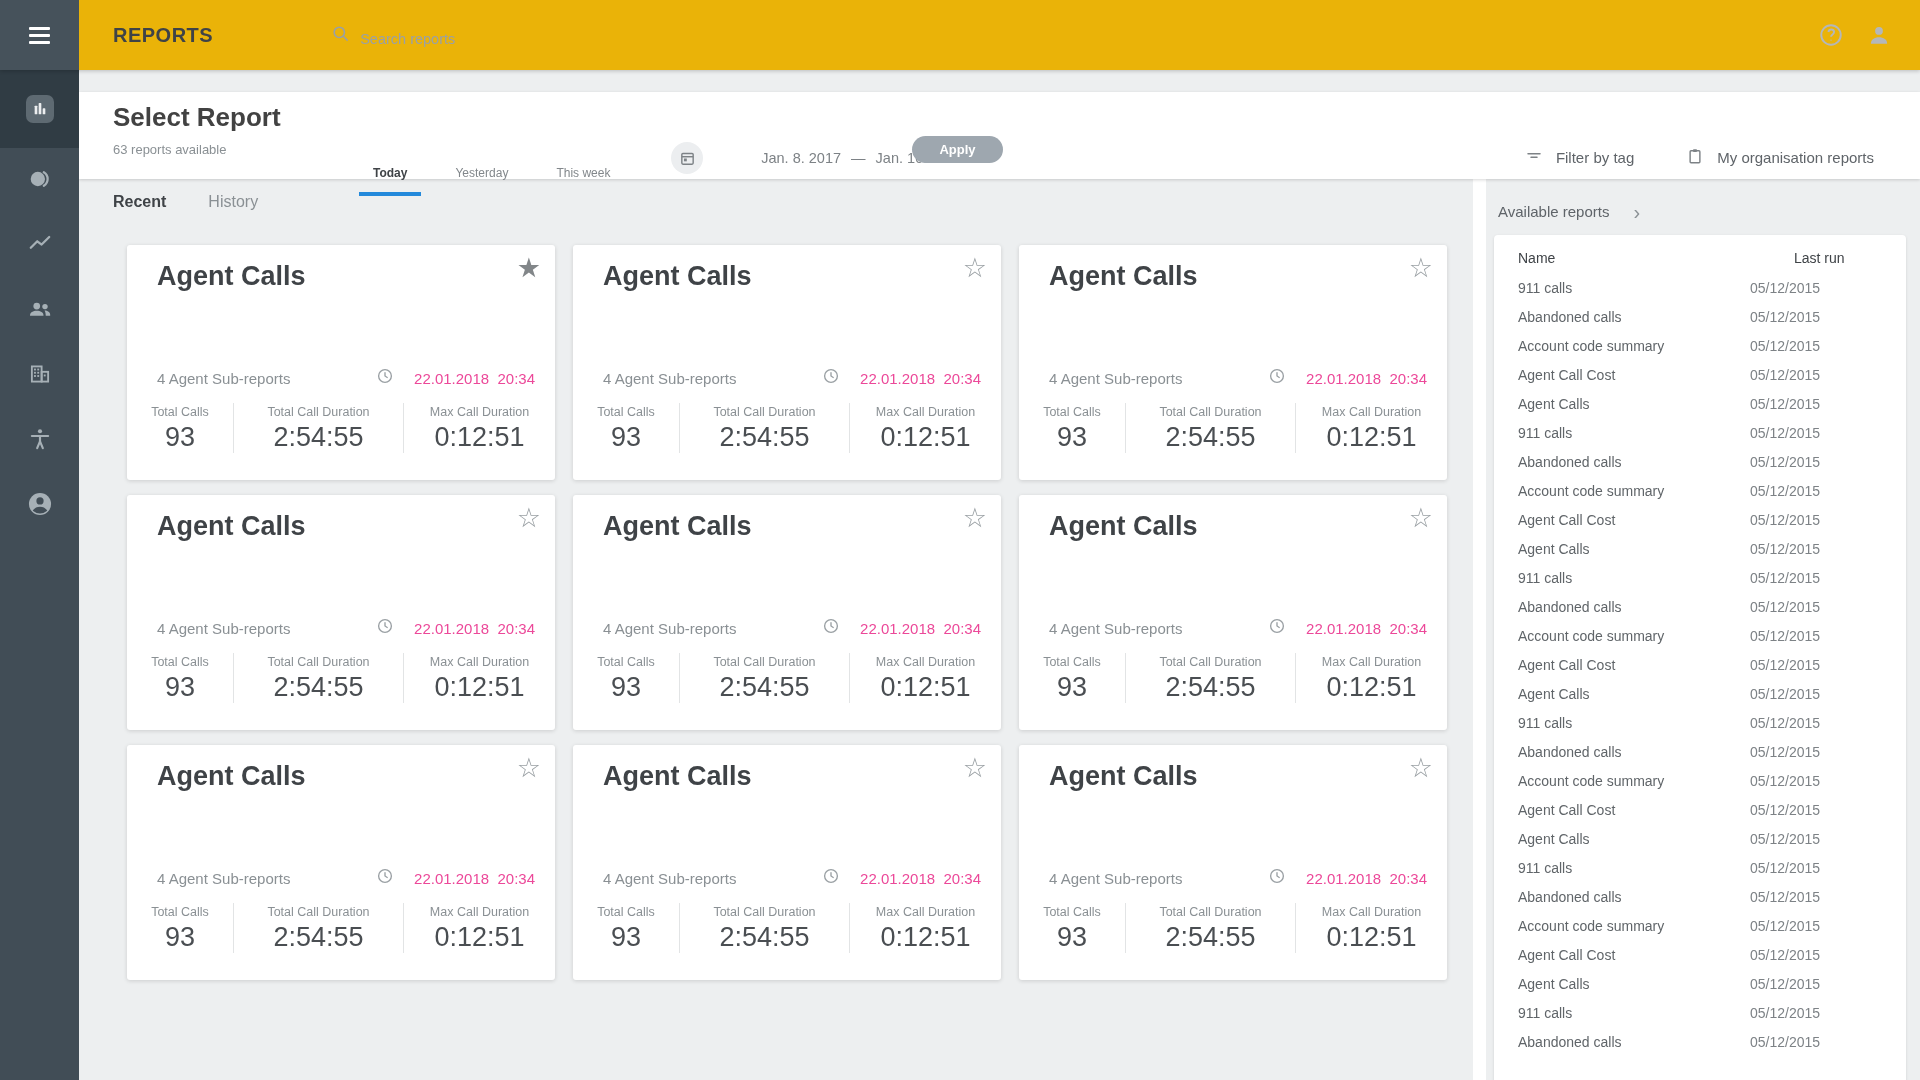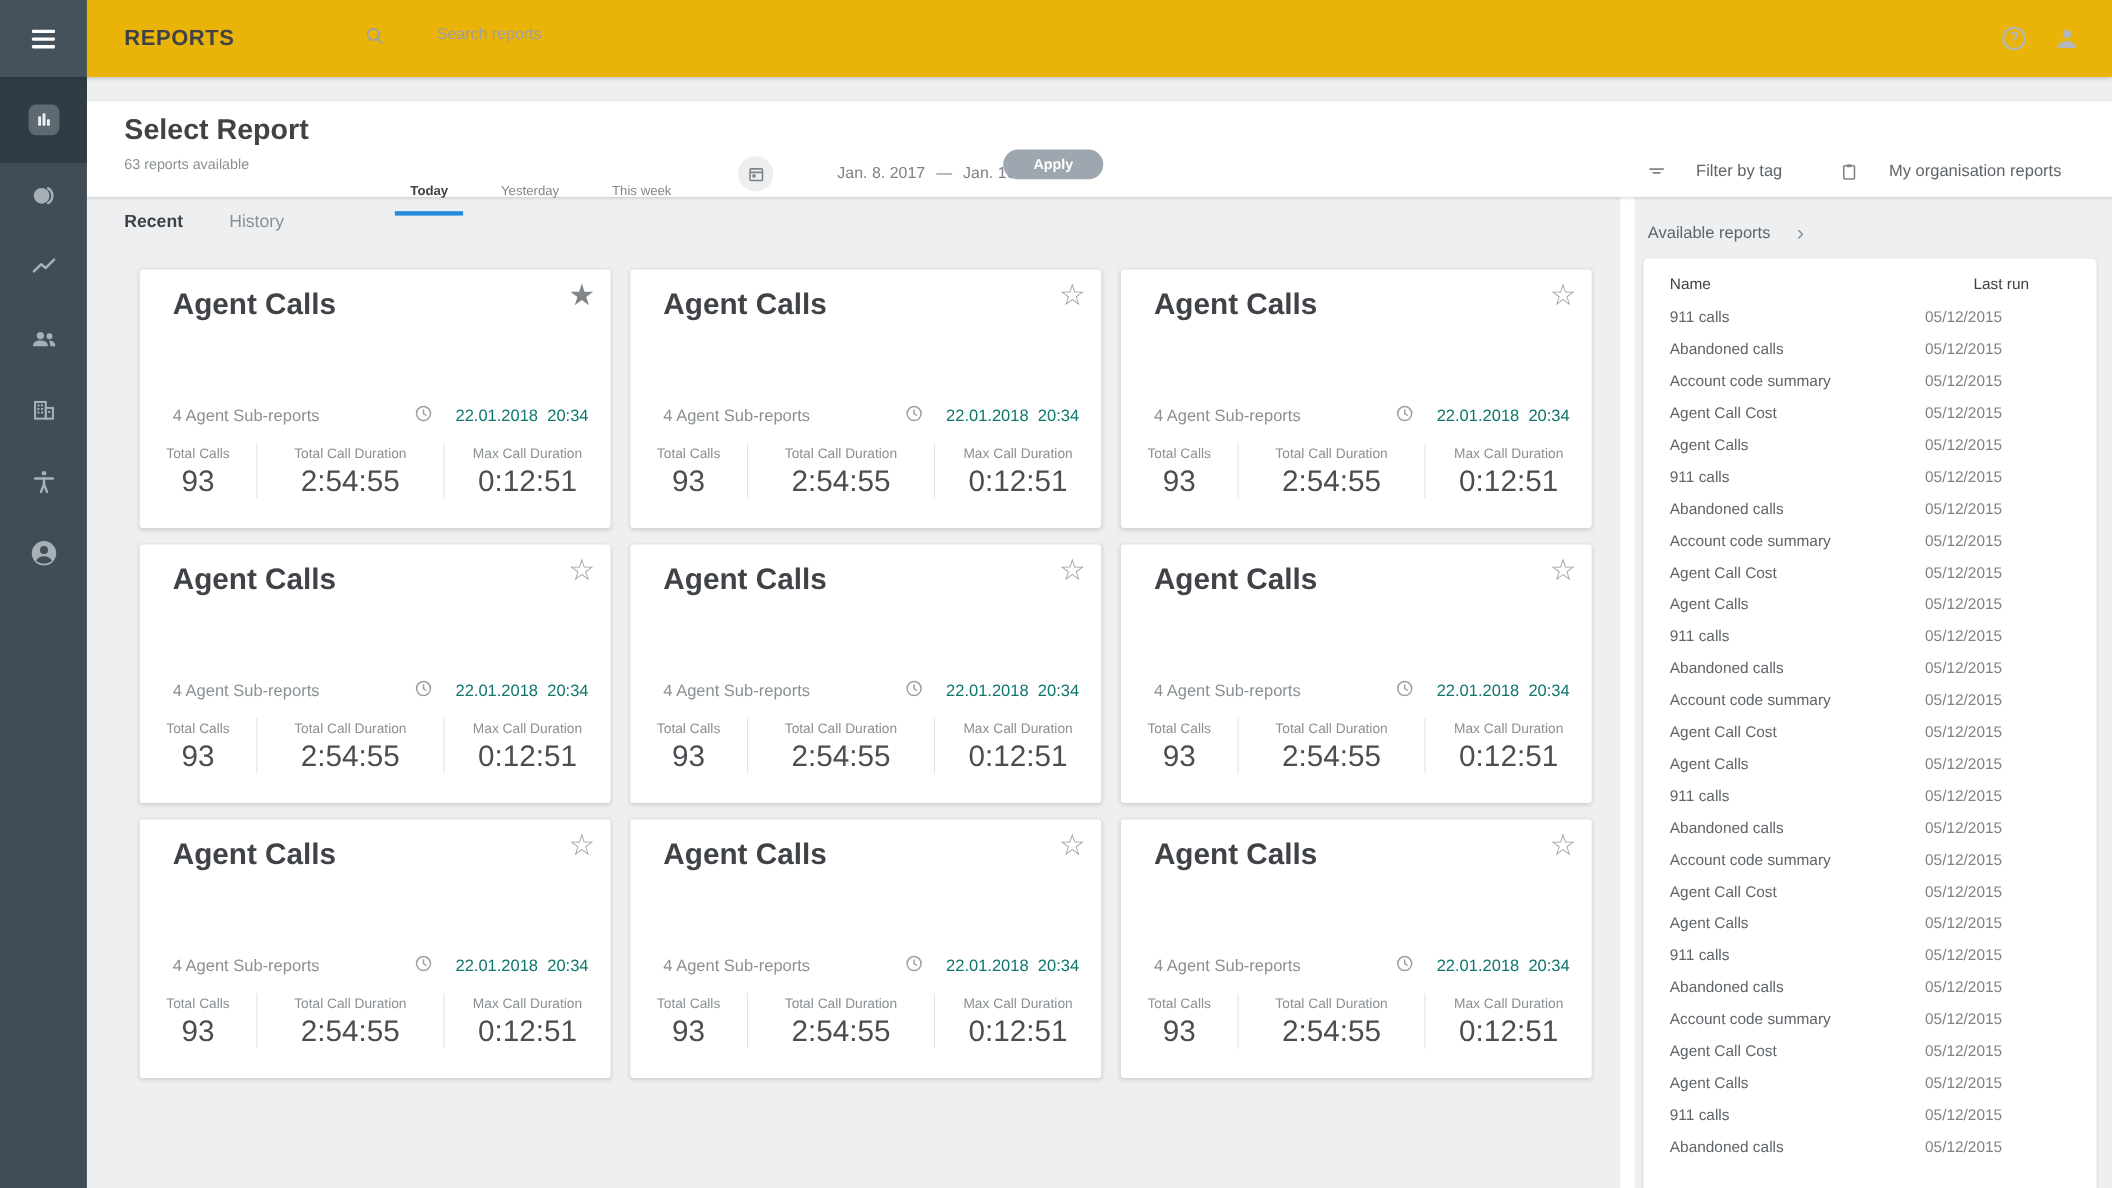--- a/index.html
+++ b/index.html
@@ -7,21 +7,21 @@
     font-family:"Liberation Sans","DejaVu Sans",sans-serif; background:#edeff0; }
 
   
   .topbar { position:absolute; left:0; top:0; width:1920px; height:70px; background:#eab308;
     box-shadow:0 1px 4px rgba(0,0,0,.22); z-index:30; display:flex; align-items:center; }
   .menu-block { width:79px; height:70px; background:#46525b; flex:0 0 79px;
     display:flex; align-items:center; justify-content:center; cursor:pointer; }
   .hamburger { width:21px; }
   .hamburger span { display:block; height:3px; background:#fff; margin:4px 0; border-radius:1px; }
   .app-title { font-size:20px; font-weight:700; letter-spacing:.5px; color:#3f4347; margin-left:34px; }
-  .search-wrap { display:flex; align-items:flex-start; margin-left:118px;gap:37px; }
+  .search-wrap { display:flex; align-items:flex-end; margin-left:118px; }
   .search-wrap svg { flex:0 0 auto; }
   .search-input { border:none; outline:none; font-size:14.5px; color:#5f6368;
     margin-left:10px; width:300px; background:transparent; }
   .search-input::placeholder { color:#9aa0a6; }
   .topbar-right { margin-left:auto; display:flex; align-items:center; gap:22px; padding-right:28px; }
   .icon-btn { cursor:pointer; display:flex; align-items:center; }
 
   
   .sidebar { position:absolute; left:0; top:70px; width:79px; height:1010px; background:#414d56; z-index:20; }
   .side-item { width:79px; height:65px; display:flex; align-items:center; justify-content:center; cursor:pointer; }
@@ -45,41 +45,41 @@
 
   .date-group { position:absolute; left:592px; top:42px; display:flex; align-items:center; }
   .cal-chip { width:32px; height:32px; border-radius:50%; background:#eceef0;
     display:flex; align-items:center; justify-content:center; cursor:pointer; }
   .date-text { margin-left:26px; font-size:14.5px; color:#7d8286; white-space:pre; }
   .date-text .dash { margin:0 10px; }
   .apply-btn { position:absolute; left:833px; top:44px; width:91px; height:27px; border:none;
     border-radius:13.5px; color:#fff; font-size:13px; font-weight:700; cursor:pointer;
     font-family:inherit; }
   .band-right { position:absolute; right:46px; top:0; height:87px; display:flex; align-items:center; gap:52px; }
-  .band-link { display:flex; align-items:flex-start; gap:27px; font-size:15px; color:#5f6469; cursor:pointer;margin-top:44px; }
+  .band-link { display:flex; align-items:center; gap:13px; font-size:15px; color:#5f6469; cursor:pointer;margin-top:44px; }
 
   .content { position:absolute; left:0; top:109px; width:1628px; height:901px; }
   .scroll-strip { position:absolute; left:1394px; top:0; width:13px; height:901px; background:#fff; }
 
   .list-tabs { position:absolute; left:34px; top:14px; display:flex; gap:42px; }
   .list-tab { font-size:16px; color:#8a9094; cursor:pointer; }
   .list-tab.active { color:#3f4347; font-weight:700; }
 
   
   .grid { position:absolute; left:48px; top:66px; width:1330px; }
   .card { position:absolute; width:428px; height:235px; background:#fff; border-radius:3px;
     box-shadow:0 1px 4px rgba(0,0,0,.14); cursor:pointer; }
   .card-title { position:absolute; left:30px; top:16px; font-size:27px; font-weight:700; color:#3f4347; }
   .card-star { position:absolute; right:14px; top:6px; font-size:27px; color:#9aa0a4; cursor:pointer; line-height:1.3; }
   .card-star.filled { color:#828689; }
   .card-meta { position:absolute; left:30px; right:20px; top:122px; display:flex;
     align-items:center; justify-content:space-between; }
   .subreports { font-size:15px; color:#8a9094; }
   .meta-right { display:flex; align-items:center; gap:20px; }
-  .meta-date { font-size:15px; color:#0f766e; white-space:pre; }
+  .meta-date { font-size:15px; color:#ec4899; white-space:pre; }
   .card-stats { position:absolute; left:0; right:0; top:158px; display:flex; }
   .stat { text-align:center; padding-top:2px; }
   .stat + .stat { border-left:1px solid #e2e4e5; }
   .stat:nth-child(1){ flex:0 0 106px; }
   .stat:nth-child(2){ flex:0 0 170px; }
   .stat:nth-child(3){ flex:1; }
   .stat-label { font-size:12.5px; color:#8a9094; }
   .stat-value { font-size:27px; color:#4a4e52; margin-top:3px; }
 
   

